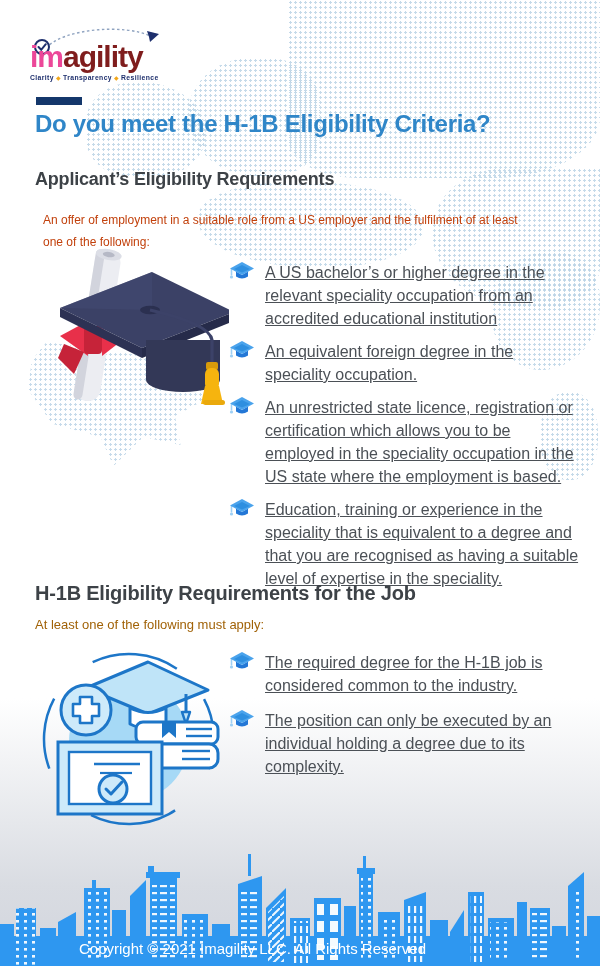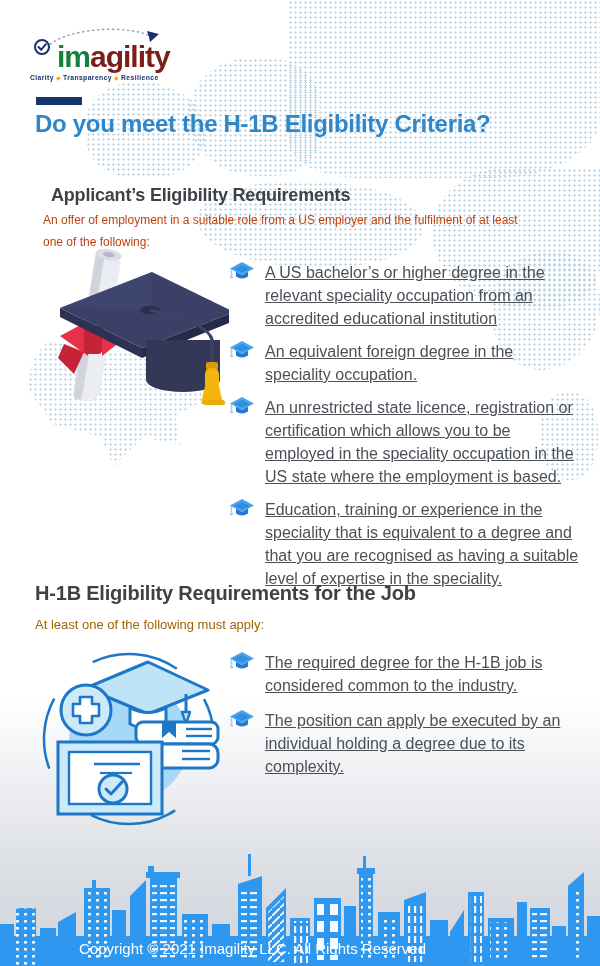--- a/index.html
+++ b/index.html
@@ -26,34 +26,34 @@
       clip-path:polygon(2% 14%,10% 0%,56% 9%,100% 20%,95% 44%,79% 56%,82% 78%,62% 72%,46% 94%,39% 72%,13% 62%,0% 36%);}
   .m6{left:492px;top:252px;width:108px;height:118px;border-radius:50% 40% 55% 45%;}
   .m7{left:540px;top:392px;width:58px;height:88px;border-radius:45%;}
 
   .content{position:relative;z-index:2;}
 
   
   .logo{position:absolute;left:30px;top:22px;width:150px;}
   .logo-arc{display:block;}
   .wordmark{font-weight:bold;font-size:30px;letter-spacing:-1px;line-height:30px;margin-top:-14px;}
-  .wm-im{color:#15803d;margin-left:27px;}
+  .wm-im{color:#ec4899;}
   .wm-agility{color:#7f1d1d;}
   .tagline{font-size:6.8px;color:#1e2f6d;letter-spacing:.4px;margin-top:2px;font-weight:bold;}
   .tag-sep{color:#f2a71b;font-size:6px;padding:0 2px;}
 
   
   .title-bar{position:absolute;left:36px;top:97px;width:46px;height:8px;background:#14376b;}
   .page-title{
     position:absolute;left:35px;top:110px;width:560px;
     font-size:24px;font-weight:bold;color:#2f86c8;letter-spacing:-.3px;margin:0;
   }
 
   
-  .s1-heading{position:absolute;left:35px;top:169px;font-size:18px;font-weight:bold;color:#3d4247;margin:16px;letter-spacing:-.2px;}
+  .s1-heading{position:absolute;left:35px;top:169px;font-size:18px;font-weight:bold;color:#3d4247;margin:0;letter-spacing:-.2px;}
   .s1-intro{position:absolute;left:35px;top:201px;width:475px;font-size:12px;line-height:22px;margin:8px;color:#c2410c;}
   .s2-heading{position:absolute;left:35px;top:582px;font-size:20px;font-weight:bold;color:#3d4247;margin:0;letter-spacing:-.2px;}
   .s2-intro{position:absolute;left:35px;top:617px;width:475px;font-size:13px;margin:0;color:#a16207;}
 
   .illo1{position:absolute;left:24px;top:244px;}
   .illo2{position:absolute;left:36px;top:646px;}
 
   .bullet-list{position:absolute;width:352px;text-decoration:underline;}
   .bl1{left:229px;top:261px;}
   .bl2{left:229px;top:651px;}
@@ -237,21 +237,21 @@
       <p>The required degree for the H-1B job is considered common to the industry.</p>
     </div>
     <div class="bullet">
       <svg class="cap-icon" width="26" height="23" viewBox="0 0 26 23">
         <line x1="2.5" y1="8" x2="2.5" y2="14.5" stroke="#9ed0f5" stroke-width="1.6"></line>
           <circle cx="2.5" cy="16" r="1.6" fill="#9ed0f5"></circle>
         <path d="M7,10.5 L7,15.5 Q13,19.5 19,15.5 L19,10.5 L13,14 Z" fill="#2377d6"></path>
         <polygon points="13,1 25,7.5 13,14 1,7.5" fill="#4aa3ec"></polygon>
         <polygon points="13,4 21,8 13,11.5 5,8" fill="#2e8fe0"></polygon>
       </svg>
-      <p>The position can apply be executed by an individual holding a degree due to its complexity.</p>
+      <p>The position can only be executed by an individual holding a degree due to its complexity.</p>
     </div>
   </div>
 </div>
 
 <svg class="skyline" width="600" height="130" viewBox="0 0 600 130">
   <defs>
     <pattern id="pw" width="8" height="7" patternUnits="userSpaceOnUse">
         <rect width="3" height="2.6" fill="#ffffff" opacity=".92"></rect>
       </pattern>
     <pattern id="ph" width="10" height="7" patternUnits="userSpaceOnUse">

